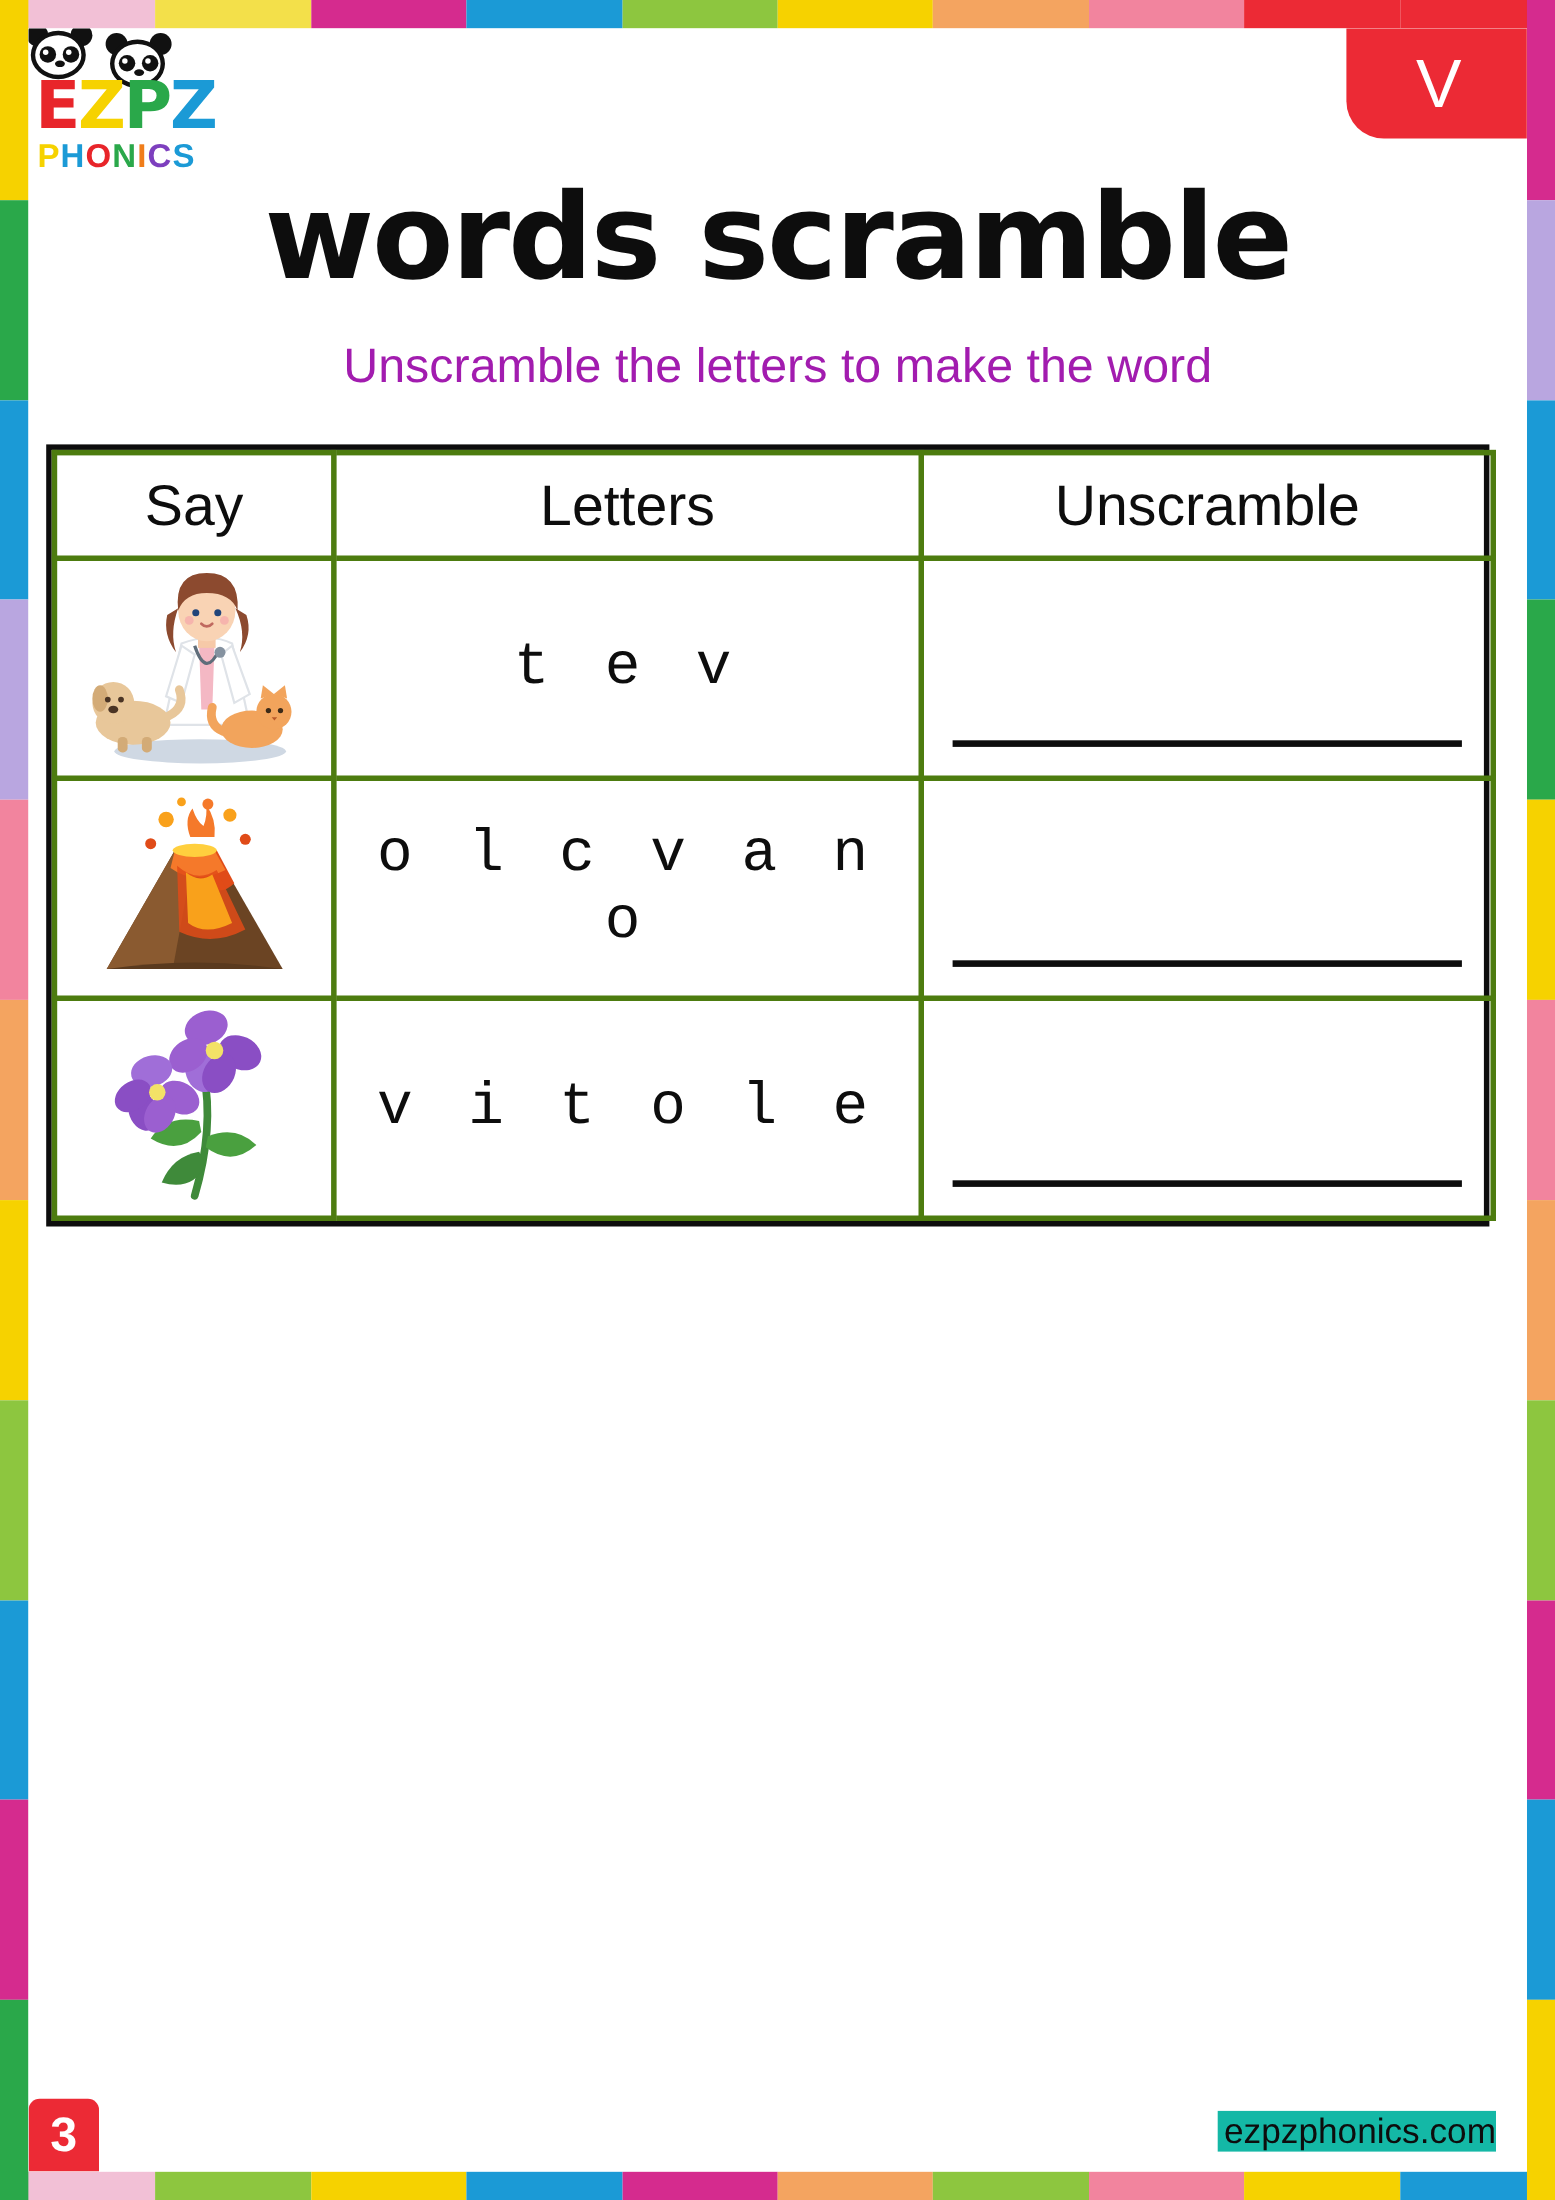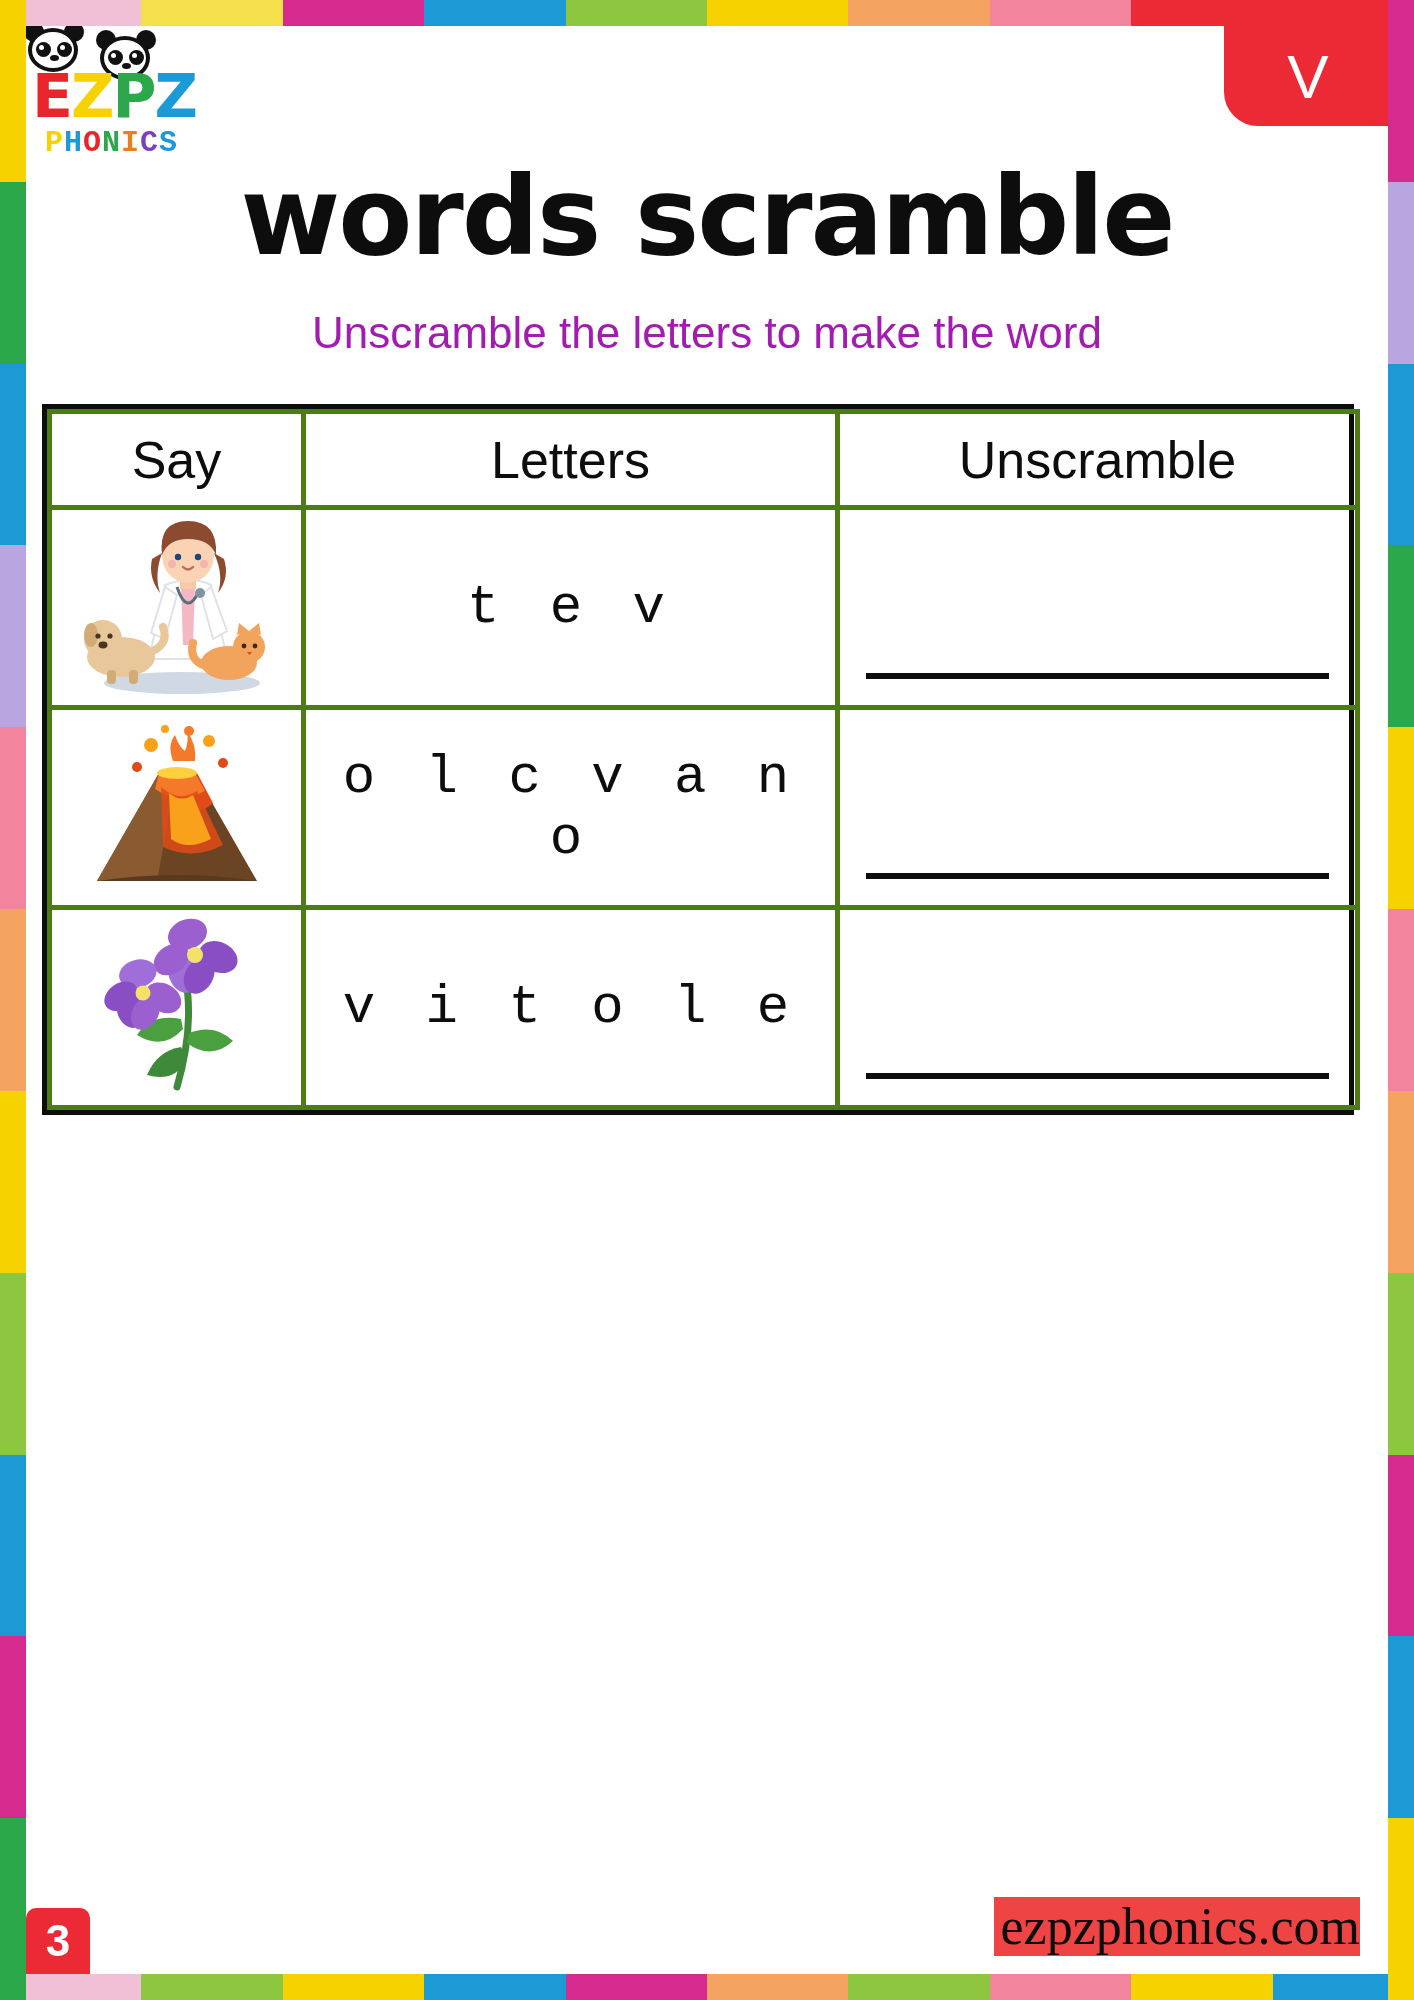--- a/index.html
+++ b/index.html
@@ -121,26 +121,25 @@
     font-weight: bold;
     font-size: 60px;
     letter-spacing: -2px;
     line-height: 1;
   }
   #ezpz-word span { display: inline-block; }
   #phonics-word {
     position: absolute;
     top: 106px;
     left: 16px;
-    font-family: Liberation Mono, monospace;
+    font-family: Liberation Sans, sans-serif;
     font-weight: bold;
     font-size: 30px;
     letter-spacing: 1px;
     line-height: 1;
-    margin-left: 11px;
   }
   #phonics-word span { display: inline-block; }
 
   
   #letter-badge {
     position: absolute;
     top: -26px;
     right: -4px;
     width: 168px;
     height: 126px;
@@ -270,25 +269,25 @@
   }
 
   
   .pic { width: 200px; height: 186px; display: block; margin: 0 auto; }
 
   
   #site {
     position: absolute;
     right: 28px;
     bottom: 18px;
-    font-family: Liberation Serif, serif;
-    font-size: 52px;
+    font-family: Liberation Sans, sans-serif;
+    font-size: 32px;
     color: #0d0d0d;
     z-index: 6;
-    background: #ef4444;
+    background: #14b8a6;
     padding-left: 6px;
   }
 </style>
 </head>
 <body>
 
 <div id="page">
 
   <div class="stripe-bar top" id="stripe-top">
       <div class="seg" style="background: rgb(242, 192, 214); flex: 1 1 0px;"></div>

